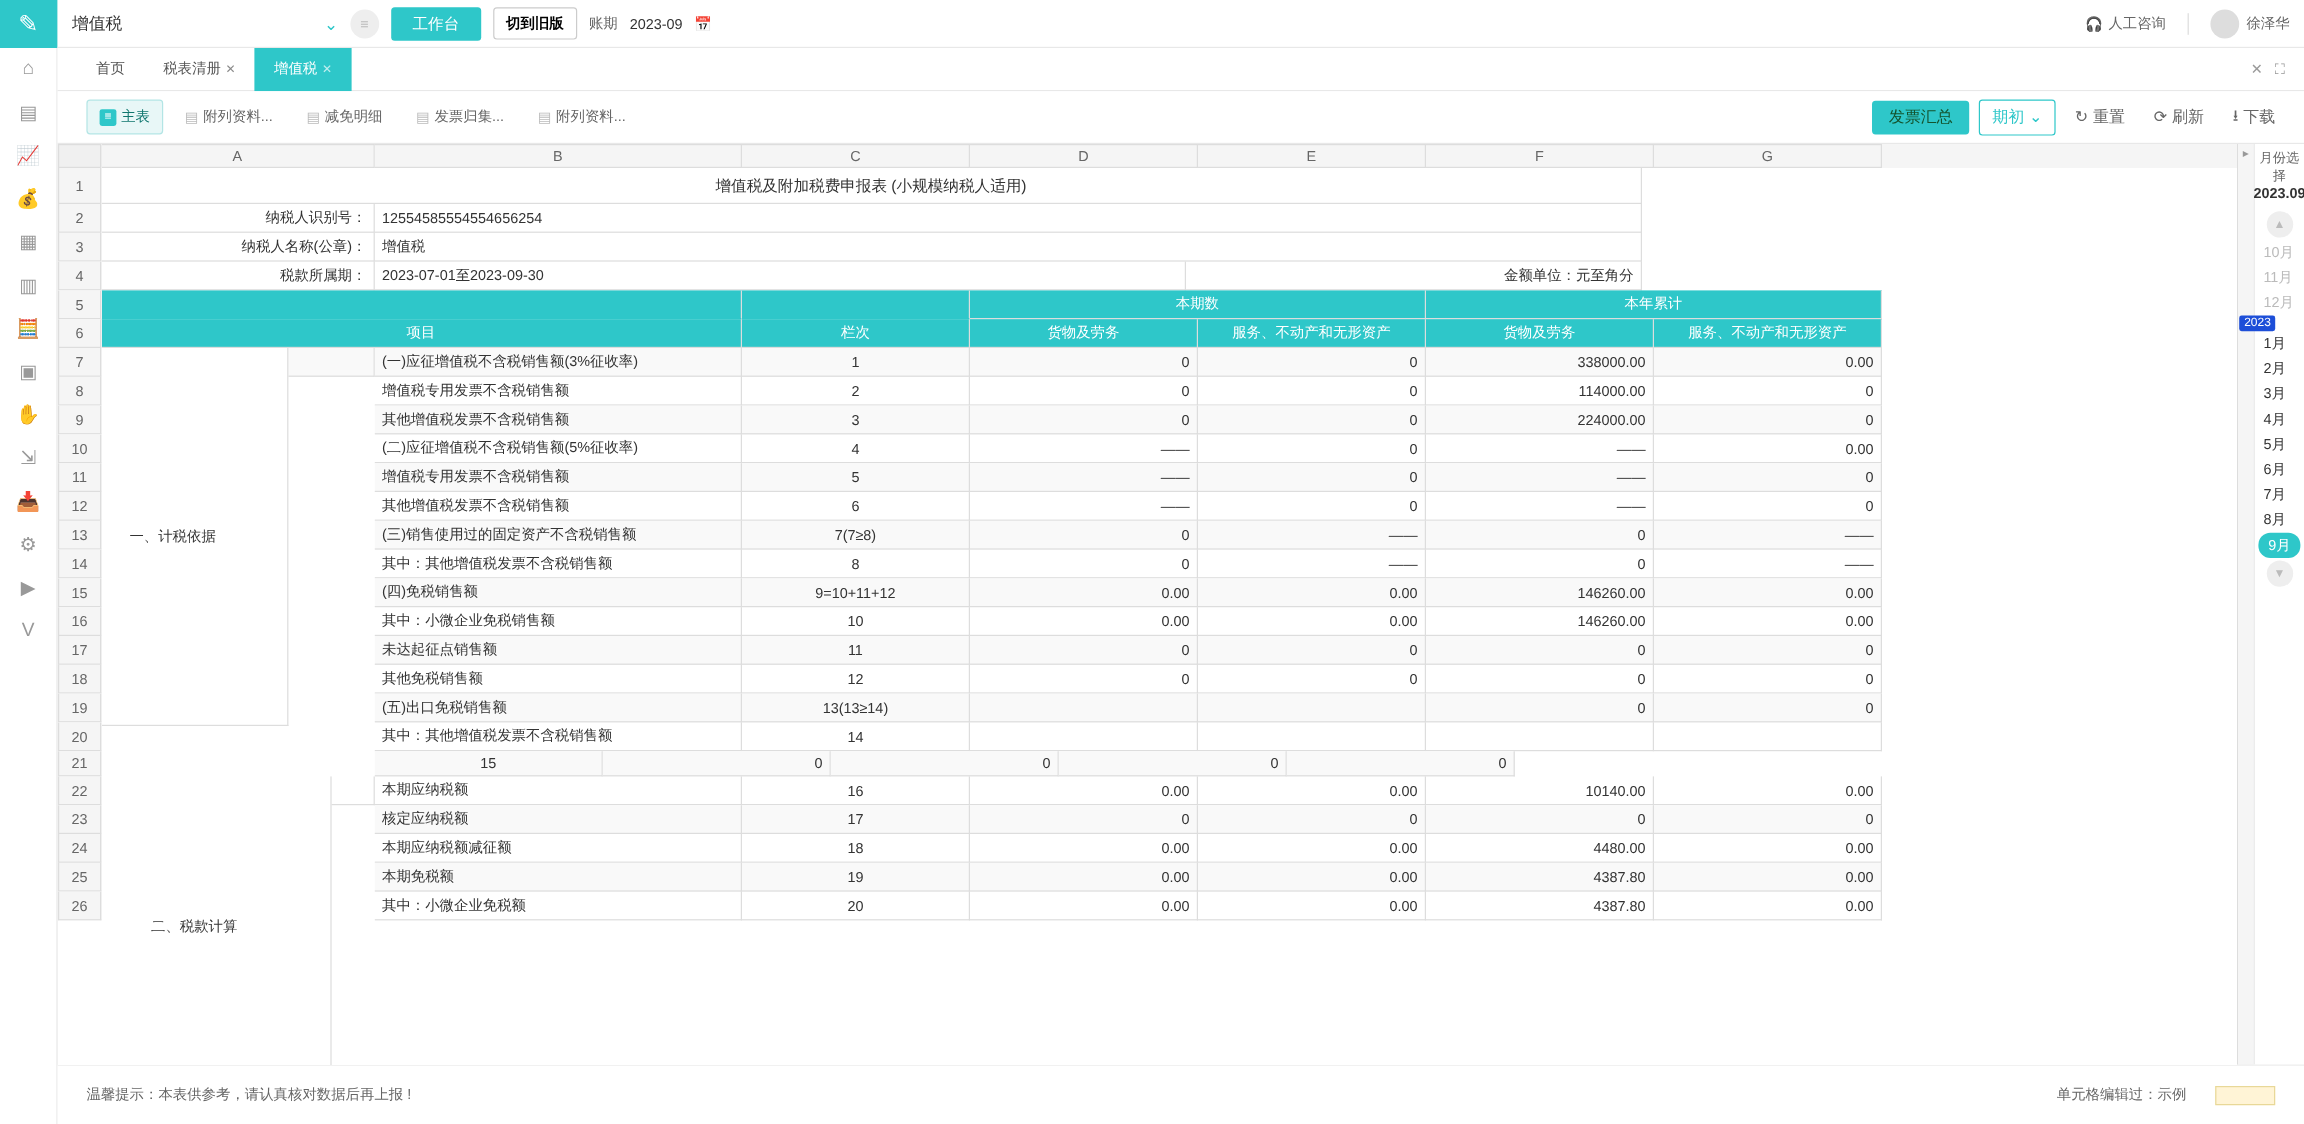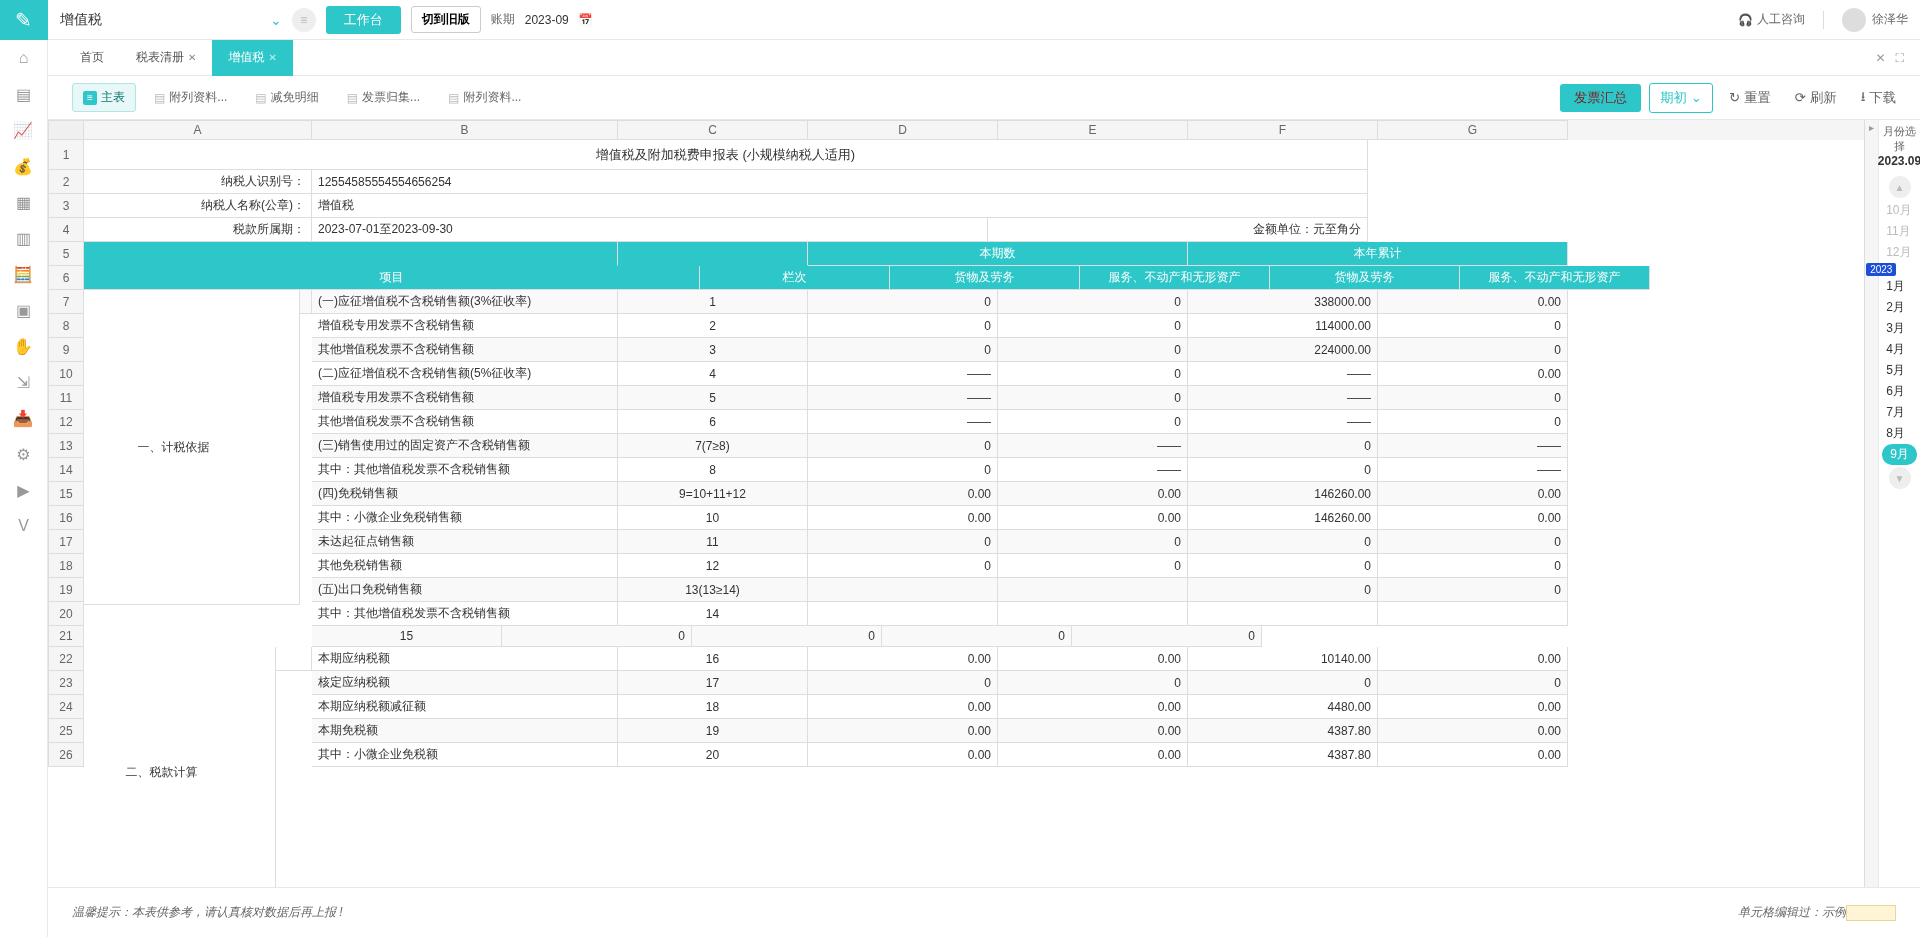--- a/index.html
+++ b/index.html
@@ -35,21 +35,21 @@
 .tabs .right-icons { margin-left: auto; display: flex; gap: 10px; color: #999; }
 .tabs .right-icons span { cursor: pointer; }
 
 .subbar { height: 44px; background: #fff; border-bottom: 1px solid #e8e8e8; display: flex; align-items: center; padding: 0 16px 0 24px; gap: 8px; }
 .subtab { padding: 5px 10px; display: flex; align-items: center; gap: 4px; cursor: pointer; color: #666; border-radius: 3px; }
 .subtab .ic { color: #bbb; font-size: 12px; }
 .subtab.main-tab { background: #e8f7f7; color: #0f766e; border: 1px solid #b3e5e5; }
 .subtab.main-tab .ic { color: #2ec7c9; background: #2ec7c9; width: 14px; height: 14px; border-radius: 2px; display: inline-flex; align-items: center; justify-content: center; }
 .subtab.main-tab .ic::before { content: "≡"; color: #fff; font-size: 10px; }
 .subbar .spacer { flex: 1; }
-.subbar .btn-teal { background: #2ec7c9; color: #7f1d1d; padding: 5px 14px; border-radius: 3px; border: none; cursor: pointer; }
+.subbar .btn-teal { background: #2ec7c9; color: #14532d; padding: 5px 14px; border-radius: 3px; border: none; cursor: pointer; }
 .subbar .btn-outline { background: #fff; color: #2ec7c9; border: 1px solid #2ec7c9; padding: 5px 10px; border-radius: 3px; cursor: pointer; display: flex; align-items: center; gap: 4px; }
 .subbar .btn-text { background: none; border: none; color: #666; cursor: pointer; display: flex; align-items: center; gap: 4px; padding: 5px 8px; }
 
 .sheet-area { flex: 1; display: flex; min-height: 0; position: relative; }
 .sheet-wrap { flex: 1; overflow: auto; background: #fff; position: relative; }
 
 .col-headers { display: flex; position: sticky; top: 0; z-index: 3; background: #f5f5f5; }
 .corner { width: 36px; height: 20px; border: 1px solid #ddd; background: #f0f0f0; position: sticky; left: 0; z-index: 4; }
 .col-h { height: 20px; border: 1px solid #ddd; border-left: none; display: flex; align-items: center; justify-content: center; color: #666; background: #f5f5f5; }
 
@@ -77,21 +77,21 @@
 .month-panel .m { padding: 2px 4px; color: #bbb; cursor: pointer; }
 .month-panel .m.enabled { color: #333; }
 .month-panel .m.active { background: #2ec7c9; color: #fff; border-radius: 10px; padding: 2px 8px; }
 .month-panel .year-badge { background: #1d4ed8; color: #fff; font-size: 10px; padding: 1px 4px; border-radius: 2px; position: relative; left: -16px; }
 
 .tail-col { width: 14px; background: #f5f5f5; border-left: 1px solid #ddd; }
 .tail-col .caret { color: #999; font-size: 10px; margin-top: 2px; text-align: center; cursor: pointer; }
 
 .divider { width: 1px; height: 18px; background: #ddd; margin: 0 8px; }
 
-.footer { height: 50px; background: #fff; border-top: 1px solid #e8e8e8; display: flex; align-items: center; padding: 0 24px; gap: 0; font-style: italic; }
+.footer { height: 50px; background: #fff; border-top: 1px solid #e8e8e8; display: flex; align-items: center; padding: 0 24px; gap: 24px; }
 .footer .warn { color: #666; }
 .footer .spacer { flex: 1; }
 .footer .edit-lbl { color: #666; }
 .footer .swatch { width: 50px; height: 16px; background: #fff4d6; border: 1px solid #e8d898; display: inline-block; vertical-align: middle; }
 </style>
 </head>
 <body>
 
 <div class="app">
   <div class="left-rail">
@@ -235,32 +235,32 @@
 
         <div class="sheet-row">
           <div class="row-h">5</div>
           <div class="cell teal" style="width:534px;border-bottom:1px solid #2ec7c9"></div>
           <div class="cell teal colC" style="border-bottom:1px solid #2ec7c9"></div>
           <div class="cell teal" style="width:380px">本期数</div>
           <div class="cell teal" style="width:380px">本年累计</div>
         </div>
         <div class="sheet-row">
           <div class="row-h">6</div>
-          <div class="cell teal" style="width:616px">项目</div>
+          <div class="cell teal" style="width:534px">项目</div>
           <div class="cell teal colC">栏次</div>
           <div class="cell teal colD">货物及劳务</div>
           <div class="cell teal colE">服务、不动产和无形资产</div>
           <div class="cell teal colF">货物及劳务</div>
           <div class="cell teal colG">服务、不动产和无形资产</div>
         </div>
 
         <div id="data-rows">
             <div class="sheet-row">
               <div class="row-h">7</div>
-              <div class="cell colA center" style="height:315px;position:absolute;width:252px;background:#fff">一、计税依据</div>
+              <div class="cell colA center" style="height:315px;position:absolute;width:192px;background:#fff">一、计税依据</div>
               <div class="cell colA striped"></div>
               <div class="cell colB striped">(一)应征增值税不含税销售额(3%征收率)</div>
               <div class="cell colC center striped">1</div>
               <div class="cell colD right striped">0</div>
               <div class="cell colE right striped">0</div>
               <div class="cell colF right striped">338000.00</div>
               <div class="cell colG right striped">0.00</div>
             </div>
             <div class="sheet-row">
               <div class="row-h">8</div>

